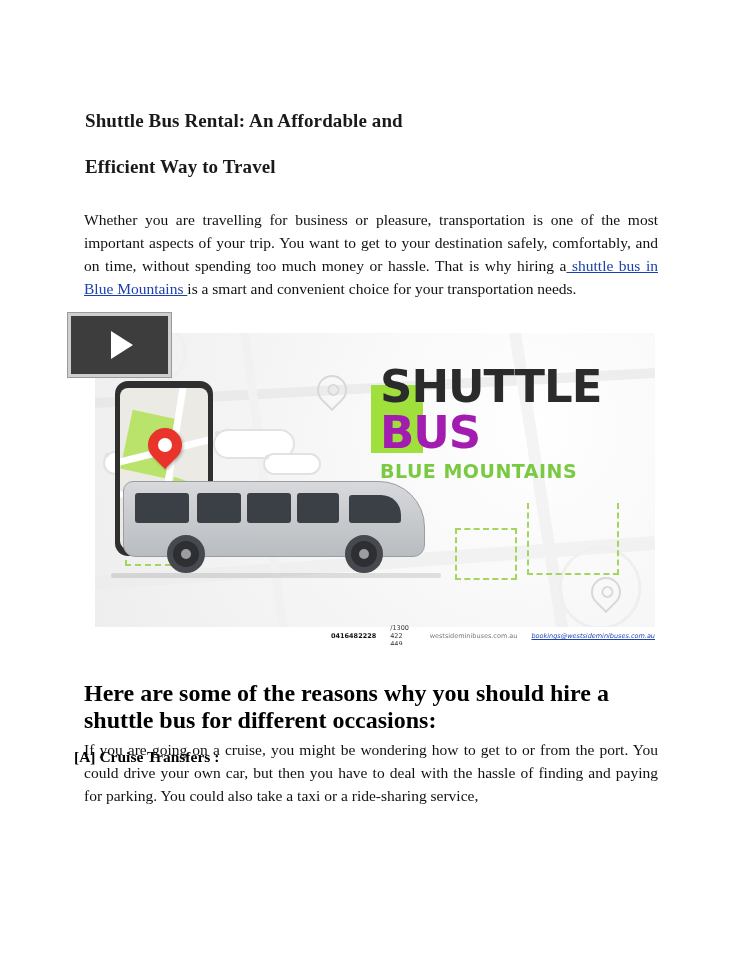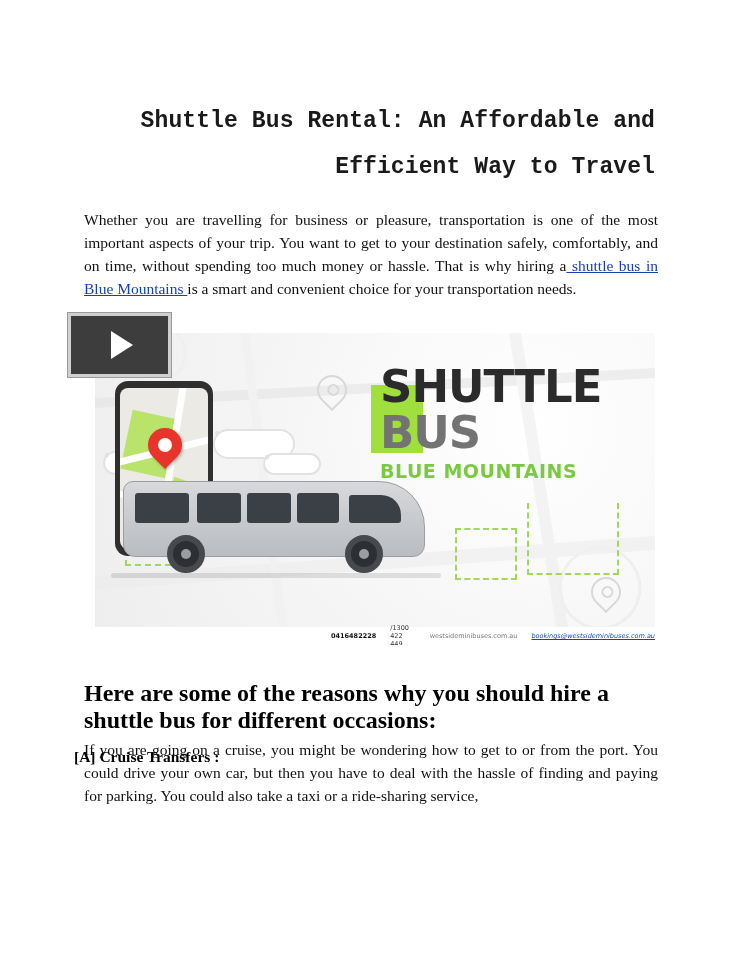--- a/index.html
+++ b/index.html
@@ -20,24 +20,24 @@
     left: 0; top: 0;
     width: 741px;
     height: 960px;
     background: #fff;
   }
   .doc-title {
     position: absolute;
     left: 85px;
     top: 98px;
     width: 570px;
-    text-align: right;
-    font-family: Liberation Mono, monospace;
-    font-weight: bold;
-    font-size: 23px;
+    text-align: left;
+    font-family: Liberation Serif, serif;
+    font-weight: bold;
+    font-size: 19px;
     line-height: 46px;
     color: #1a1a1a;
     letter-spacing: 0.1px;
   }
   .para {
     position: absolute;
     font-family: "Liberation Serif", serif;
     font-size: 15.5px;
     line-height: 23px;
     text-align: justify;
@@ -108,21 +108,21 @@
     font-size: 45px;
     letter-spacing: -1px;
     color: #2b2b2b;
     line-height: 44px;
   }
   .brand-bus {
     font-family: "DejaVu Sans", sans-serif;
     font-weight: bold;
     font-size: 45px;
     letter-spacing: -1px;
-    color: #737373;
+    color: #a21caf;
     line-height: 48px;
   }
   .brand-sub {
     font-family: "DejaVu Sans", sans-serif;
     font-weight: bold;
     font-size: 19px;
     letter-spacing: 0.5px;
     color: #7ac943;
     margin-top: 3px;
   }

